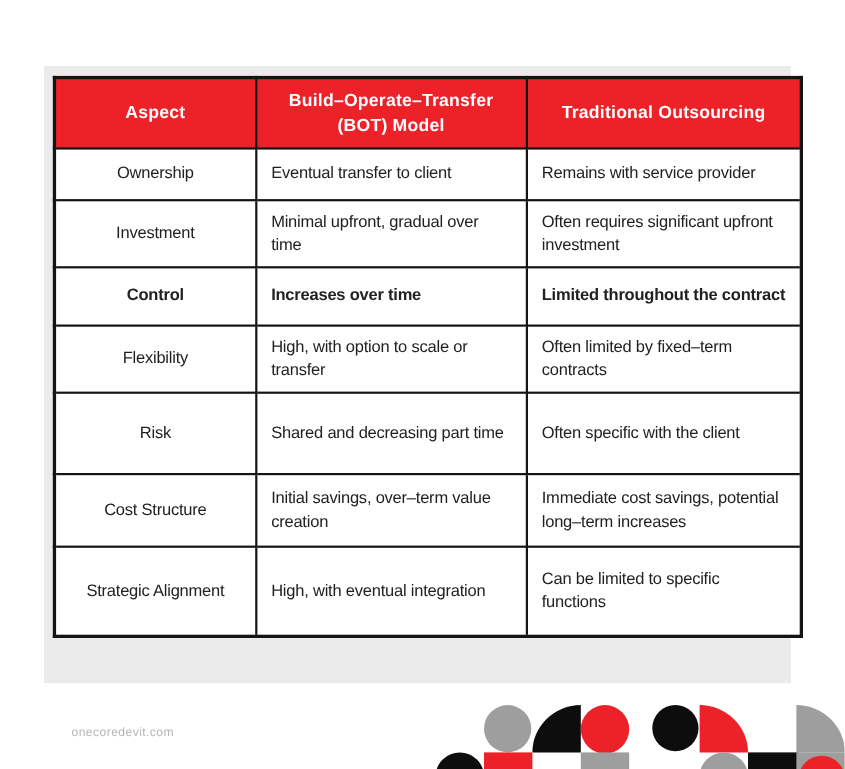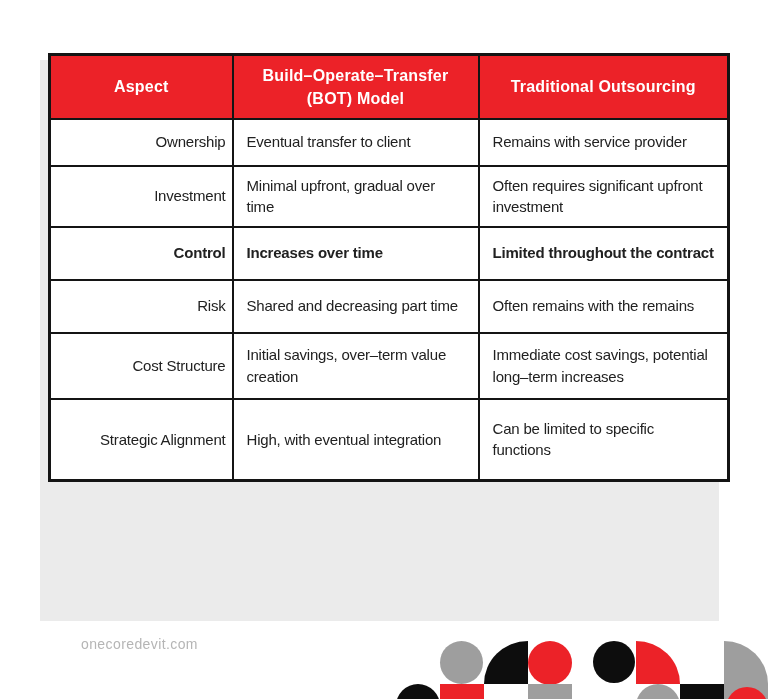--- a/index.html
+++ b/index.html
@@ -25,21 +25,21 @@
   
   .backdrop {
     position: absolute;
     left: 40px; top: 60px;
     width: 679px; height: 561px;
     background: var(--backdrop-gray);
   }
 
   table.compare {
     position: absolute;
-    left: 48px; top: 53px;
+    left: 48px; top: 69px;
     width: 679px;
     border-collapse: collapse;
     table-layout: fixed;
     background: #ffffff;
     border: 3px solid var(--border-black);
   }
   table.compare td, table.compare th {
     border: 2px solid var(--border-black);
     vertical-align: middle;
   }
@@ -54,37 +54,36 @@
     padding: 4px 14px;
     letter-spacing: 0.2px;
   }
   tbody td {
     color: var(--text-dark);
     font-size: 15px;
     line-height: 21.5px;
     letter-spacing: -0.2px;
     padding: 8px 13px 8px 13px;
   }
-  td.aspect { text-align: right; padding: 8px 6px; }
+  td.aspect { text-align: center; padding: 8px 6px; }
   tr.r1 td { height: 47px; }
   tr.r2 td { height: 54px; }
   tr.r3 td { height: 53px; font-weight: bold; }
   tr.r4 td { height: 58px; }
-  tr.r5 td { height: 53px; }
+  tr.r5 td { height: 74px; }
   tr.r6 td { height: 53px; }
   tr.r7 td { height: 66px; }
   tr.r8 td { height: 82px; }
 
   .watermark {
     position: absolute;
-    left: 65px; top: 636px;
-    font-size: 14px;
+    left: 65px; top: 660px;
+    font-size: 11px;
     letter-spacing: 0.4px;
     color: var(--watermark-gray);
-    margin-left: 16px;
   }
 
   
   .deco { position: absolute; inset: 0; pointer-events: none; }
   .deco div { position: absolute; }
   .sh-gray  { background: var(--shape-gray); }
   .sh-black { background: var(--shape-black); }
   .sh-red   { background: var(--accent-red); }
   .circle { border-radius: 50%; }
   .dome { border-radius: 44px 44px 0 0; }
@@ -120,24 +119,29 @@
       <tr class="r2">
         <td class="aspect">Investment</td>
         <td>Minimal upfront, gradual over time</td>
         <td>Often requires significant upfront investment</td>
       </tr>
       <tr class="r3">
         <td class="aspect">Control</td>
         <td>Increases over time</td>
         <td>Limited throughout the contract</td>
       </tr>
+      <tr class="r4">
+        <td class="aspect">Flexibility</td>
+        <td>High, with option to scale or transfer</td>
+        <td>Often limited by fixed–term contracts</td>
+      </tr>
       <tr class="r5">
         <td class="aspect">Risk</td>
         <td>Shared and decreasing part time</td>
-        <td>Often remains with the remains</td>
+        <td>Often specific with the client</td>
       </tr>
       <tr class="r7">
         <td class="aspect">Cost Structure</td>
         <td>Initial savings, over–term value creation</td>
         <td>Immediate cost savings, potential long–term increases</td>
       </tr>
       <tr class="r8">
         <td class="aspect">Strategic Alignment</td>
         <td>High, with eventual integration</td>
         <td>Can be limited to specific functions</td>

